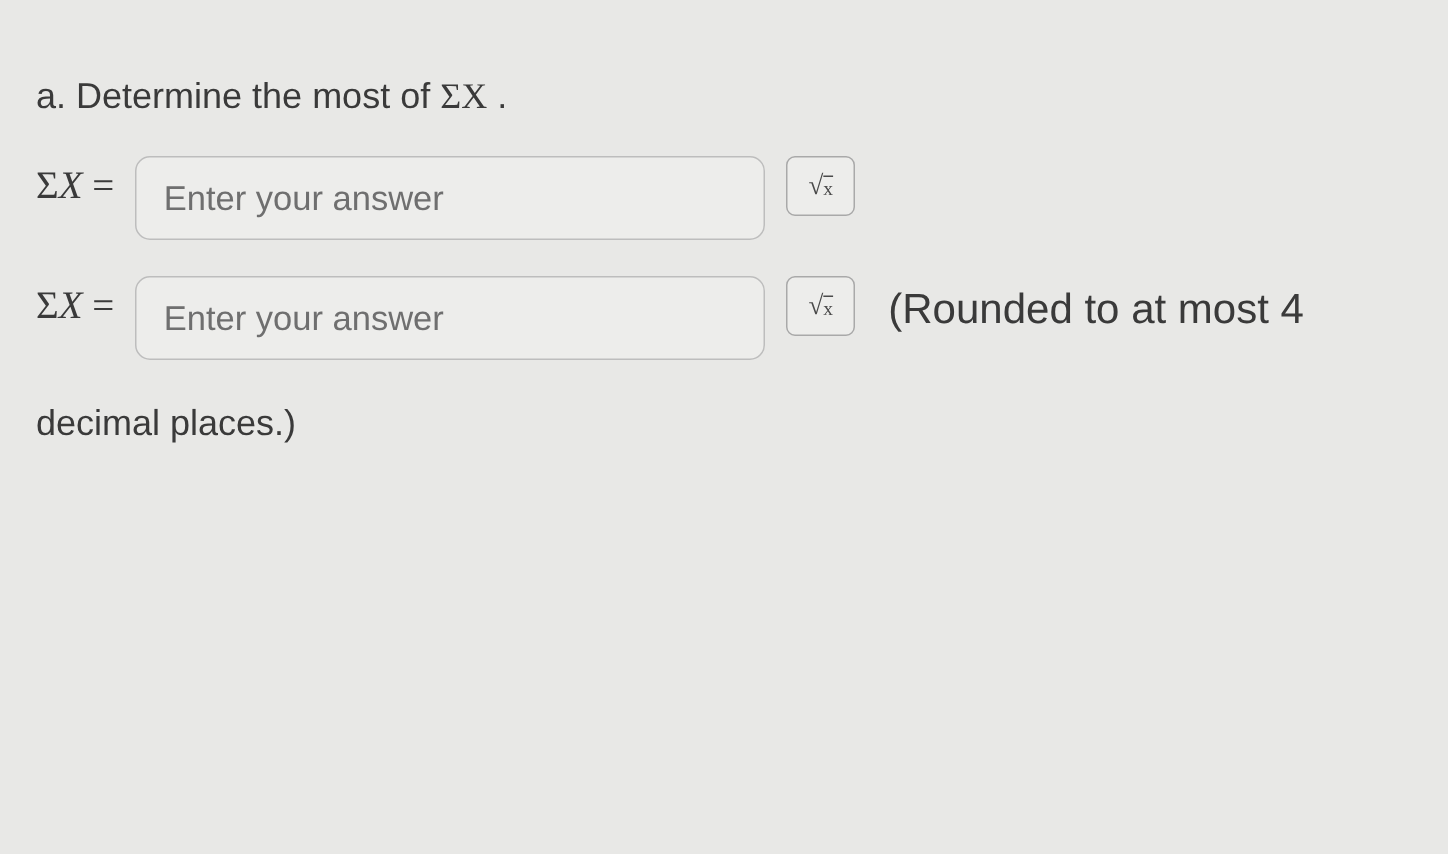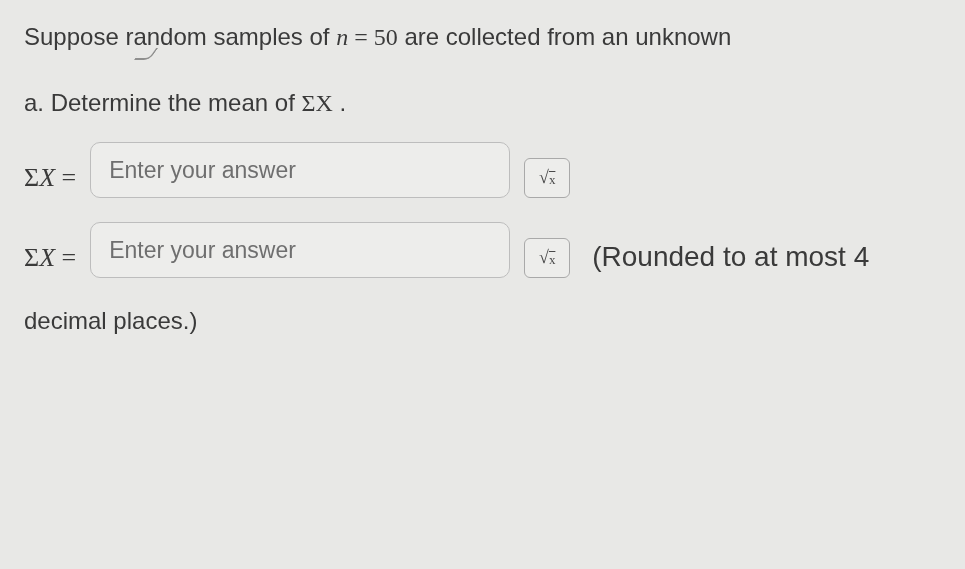--- a/index.html
+++ b/index.html
@@ -30,21 +30,21 @@
     .math-r {
       font-family: "Times New Roman", serif;
       font-style: normal;
     }
     .part {
       margin-top: 12px;
       margin-bottom: 18px;
     }
     .answer-row {
       display: flex;
-      align-items: flex-end;
+      align-items: flex-start;
       gap: 14px;
       margin-top: 20px;
       margin-bottom: 24px;
     }
     .sigma-expr {
       font-family: "Times New Roman", serif;
       font-size: 26px;
       color: #3a3a3a;
       white-space: nowrap;
     }
@@ -107,28 +107,25 @@
       border-right: 2px solid #555;
       transform: skewX(-35deg) rotate(0deg);
       border-radius: 0 0 6px 0;
       opacity: 0.6;
     }
   </style>
 </head>
 <body>
 
 <div class="problem-text">
-  <div class="line1 caret-mark">
-    <span>Suppose random samples of </span><span class="math-i">n</span><span class="math-r"> = 50</span><span> are collected from an unknown</span>
-  </div>
 </div>
 
 <div class="part">
   <div>
-    <span>a. Determine the mean of </span><span class="math-r" style="font-style:normal"><span class="math-r">Σ</span><span class="math-r">X</span></span><span> .</span>
+    <span>a. Determine the most of </span><span class="math-r" style="font-style:normal"><span class="math-r">Σ</span><span class="math-r">X</span></span><span> .</span>
   </div>
   <div class="answer-row">
     <span class="sigma-expr"><span class="math-r">Σ</span><span class="math-i">X</span> <span class="math-r">=</span></span>
     <input class="answer-input" type="text" placeholder="Enter your answer" style="">
     <div class="sqrt-btn">
       <span><span>√</span><span class="radicand" style="text-decoration: overline;">x</span></span>
     </div>
   </div>
 </div>
 

